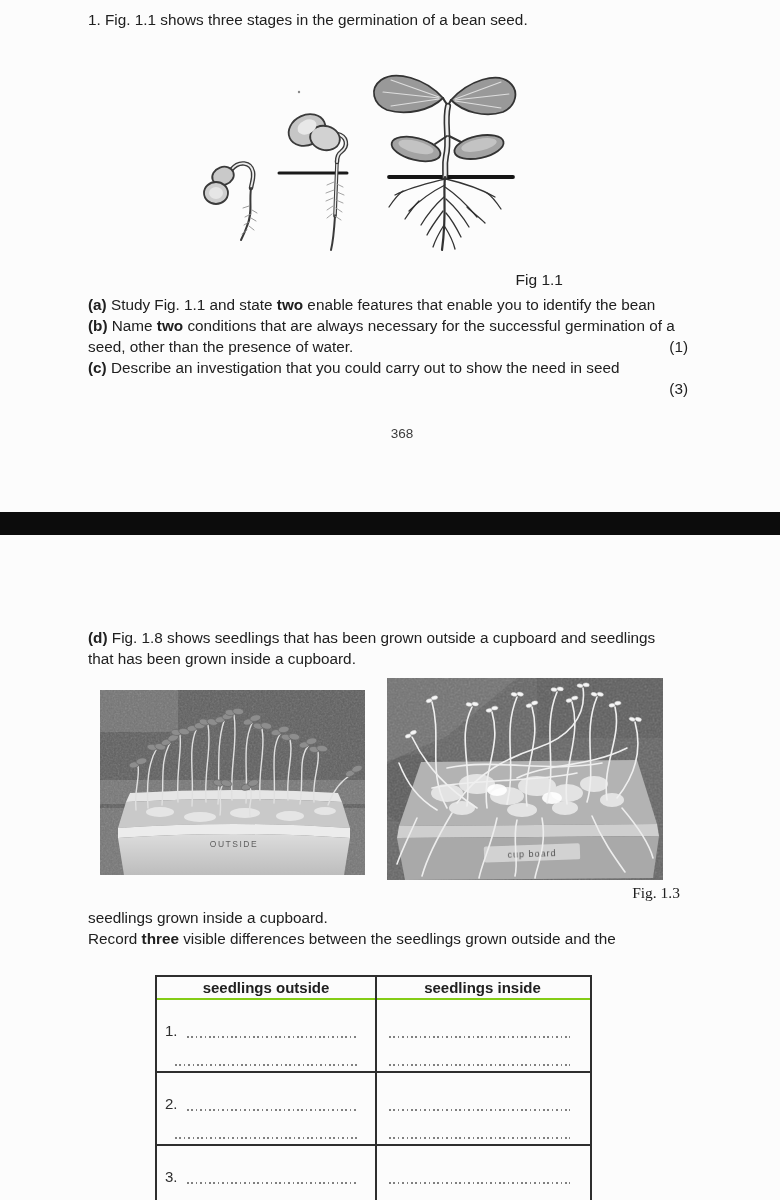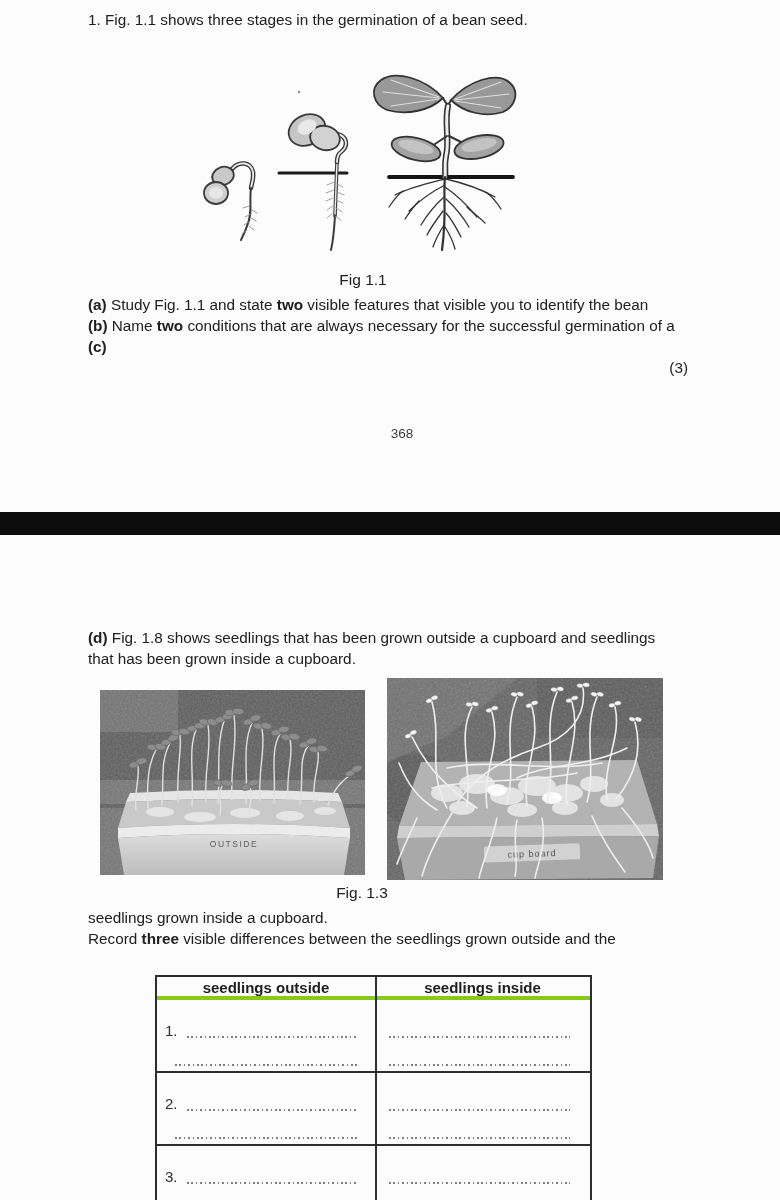--- a/index.html
+++ b/index.html
@@ -3,26 +3,26 @@
 <meta charset="utf-8">
 <style>
   html,body{margin:0;padding:0;background:#e9e9e9;}
   .page{position:relative;width:780px;height:1200px;background:#fcfcfc;overflow:hidden;
         font-family:"Liberation Sans", sans-serif;color:#202020;}
   .abs{position:absolute;}
   .bodytext{font-size:15.3px;}
   .tline{display:flex;height:21px;line-height:21px;white-space:pre;font-size:15.3px;}
   .mk{margin-left:auto;}
   .b{font-weight:700;}
-  .caption{font-size:15.5px;text-align:center;}
+  .caption{font-size:15.5px;text-align:right;}
   .pagenum{font-size:13.5px;color:#3c3c3c;text-align:center;width:780px;left:0;margin-left:12px;}
   .bar{left:0;width:780px;height:23px;background:#0c0c0c;}
   
   .anstable{left:155px;top:975px;width:437px;height:240px;border:2px solid #2e2e2e;box-sizing:border-box;}
-  .thead{display:flex;height:23px;border-bottom:4px solid #84cc16;box-sizing:border-box;}
+  .thead{display:flex;height:23px;border-bottom:2px solid #84cc16;box-sizing:border-box;}
   .th{line-height:21px;text-align:center;font-weight:700;font-size:15px;}
   .th1{width:218px;}
   .th2{flex:1;}
   .vdiv{position:absolute;left:218px;top:0;bottom:0;width:2px;background:#2e2e2e;}
   .trow{position:relative;height:73px;border-bottom:2px solid #2e2e2e;box-sizing:border-box;display:flex;}
   .trow.last{border-bottom:none;height:140px;}
   .c1{position:relative;width:218px;}
   .c2{position:relative;flex:1;}
   .rnum{position:absolute;left:8px;top:22px;font-size:15px;color:#2f2f2f;}
   .dotl{position:absolute;height:2px;
@@ -129,23 +129,27 @@
           <path d="M249,161 C244,169 240,177 238,183"></path>
           <path d="M250,163 C255,171 258,177 260,185"></path>
         </g>
       </g>
     </svg>
   </div>
 
   <div class="abs caption" style="left:163px;top:271px;width:400px;">Fig 1.1</div>
 
   <div class="abs" style="left:88px;top:294px;width:600px;">
-    <div class="tline"><span class="b">(a) </span><span>Study Fig. 1.1 and state </span><span class="b">two</span><span> visible features that visible you to identify the bean</span></div>
+    <div class="tline"><span class="b">(a) </span><span>Study Fig. 1.1 and state </span><span class="b">two</span><span> enable features that enable you to identify the bean</span></div>
     <div class="tline"><span class="b">(b) </span><span>Name </span><span class="b">two</span><span> conditions that are always necessary for the successful germination of a</span></div>
-    <div class="tline"><span class="b">(c) </span></div>
+    <div class="tline">
+      <span><span>seed, other than the presence of water.</span></span>
+      <span class="mk">(1)</span>
+    </div>
+    <div class="tline"><span class="b">(c) </span><span>Describe an investigation that you could carry out to show the need in seed</span></div>
     <div class="tline">
       <span class="mk">(3)</span>
     </div>
   </div>
 
   <div class="abs pagenum" style="top:426px;">368</div>
 
   <div class="abs bar" style="top:512px;"></div>
 
   <div class="abs" style="left:88px;top:627px;width:620px;">
@@ -316,21 +320,21 @@
         <path d="M110,140 C105,165 95,185 92,200"></path>
         <path d="M155,140 C160,168 150,188 148,200"></path>
         <path d="M205,138 C215,162 228,180 238,194"></path>
         <path d="M235,130 C252,150 262,165 266,180"></path>
         <path d="M30,140 C22,158 15,172 10,186"></path>
         <path d="M130,142 C125,162 132,182 128,198"></path>
       </g>
     </svg>
   </div>
 
-  <div class="abs caption" style="left:72px;top:884px;width:580px;">Fig. 1.3</div>
+  <div class="abs caption" style="left:100px;top:884px;width:580px;font-family:Liberation Serif, serif;">Fig. 1.3</div>
 
   <div class="abs" style="left:88px;top:907px;width:620px;">
     <div class="tline"><span>seedlings grown inside a cupboard.</span></div>
     <div class="tline"><span>Record </span><span class="b">three</span><span> visible differences between the seedlings grown outside and the</span></div>
   </div>
 
   <div class="abs anstable">
     <div class="vdiv"></div>
     <div class="thead">
       <div class="th th1">seedlings outside</div>

